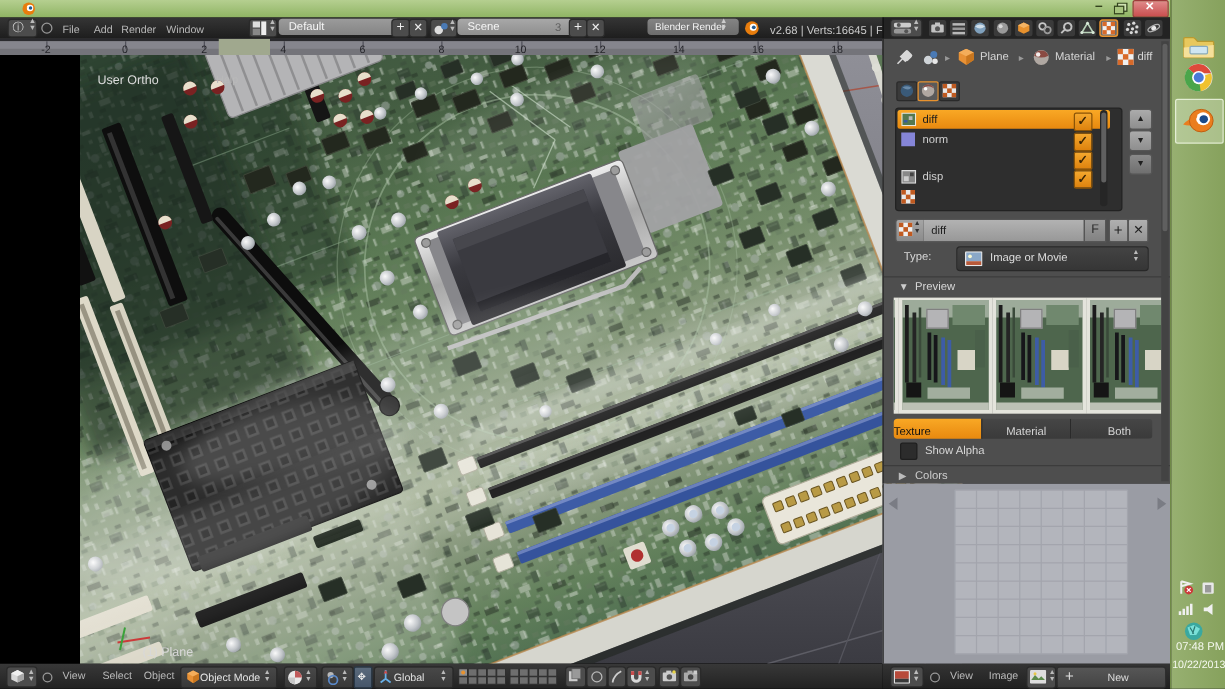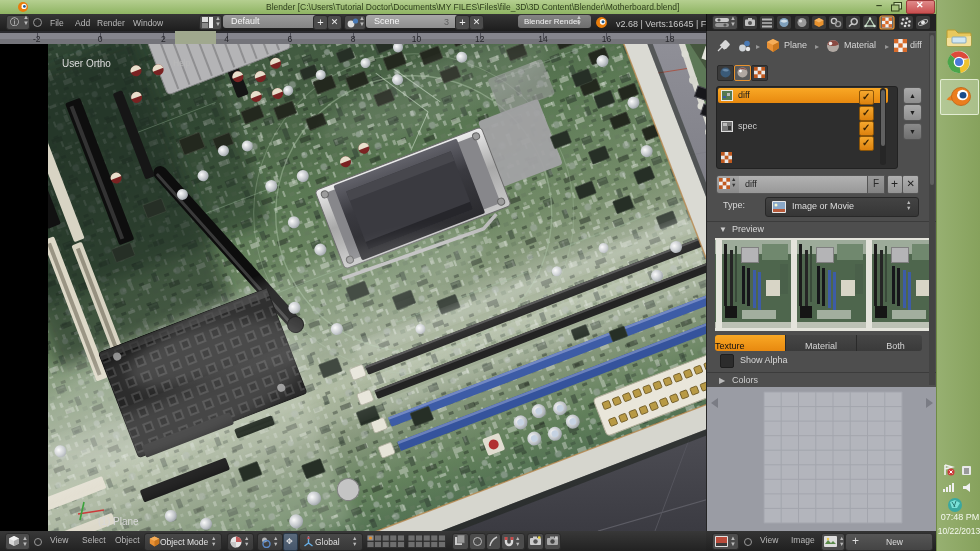--- a/index.html
+++ b/index.html
@@ -15,21 +15,21 @@
   #topbar{left:0;top:14px;width:936px;height:17px;
     background:linear-gradient(#353535,#1d1d1d);border-bottom:1px solid #111;}
   .menu{font-size:8.5px;color:#b9b9b9;top:17px;}
   .hbtn{position:absolute;background:#4c4c4c;border:1px solid #2a2a2a;border-radius:3px;}
   .hfield{position:absolute;border-radius:3px;font-size:11px;}
   
   #timeline{left:0;top:31px;width:706px;height:13px;background:#74747a;overflow:hidden;}
   .tick{position:absolute;top:0;width:1px;height:6px;background:#50505a;}
   .tnum{position:absolute;top:3px;font-size:8.5px;color:#26262b;transform:translateX(-50%);}
   
-  #vp{left:0;top:44px;width:706px;height:487px;overflow:hidden;padding-left:48px;}
+  #vp{left:16px;top:44px;width:706px;height:487px;overflow:hidden;padding-left:48px;}
   
   #props{left:706px;top:31px;width:230px;height:356px;background:#4e4e4e;
     border-left:1px solid #262626;overflow:hidden;}
   .chk{position:absolute;width:13px;height:13px;border-radius:2px;
     background:linear-gradient(#f5a82e,#dd820e);border:1px solid #8a5408;}
   .chk:after{content:"\2713";position:absolute;left:2px;top:0px;font-size:10px;color:#3a2404;font-weight:bold;}
   .sbtn{position:absolute;width:17px;height:15px;background:linear-gradient(#ababab,#8e8e8e);
     border:1px solid #555;border-radius:3px;font-size:7px;color:#1e1e1e;text-align:center;line-height:15px;}
   
   #uv{left:706px;top:387px;width:230px;height:144px;background:#9a9ca4;
@@ -478,21 +478,20 @@
   </svg>
   </div>
 
   <div class="abs" id="titlebar">
     <svg class="abs" style="left:17px;top:1px" width="12" height="12" viewBox="0 0 12 12">
       <circle cx="6" cy="6" r="5" fill="#e87d0d"></circle>
         <circle cx="7" cy="5.4" r="2.6" fill="#fff"></circle>
       <circle cx="7.4" cy="5.4" r="1.4" fill="#235a8f"></circle>
       <path d="M1 7 L5 4.5 L3 7.5 Z" fill="#e87d0d"></path>
     </svg>
-    <div class="tx" id="title-text">Blender [C:\Users\Tutorial Doctor\Documents\MY FILES\Files\file_3D\3D Content\Blender\Motherboard.blend]</div>
     <div class="tx" style="left:876px;top:-1px;font-size:11px;color:#33431d;font-weight:bold;">–</div>
     <svg class="abs" style="left:891px;top:2px" width="12" height="10" viewBox="0 0 12 10">
       <rect x="3" y="0.5" width="7.5" height="6.5" fill="#cfe2b2" stroke="#33431d"></rect>
       <rect x="0.5" y="3" width="7.5" height="6" fill="#a7c47e" stroke="#33431d"></rect>
     </svg>
     <div class="abs" style="left:906px;top:0;width:27px;height:12px;background:linear-gradient(#e08a8a,#c94f4f);border:1px solid #9c3a3a;border-radius:2px;">
       <div class="tx" style="left:9px;top:-1px;font-size:9px;color:#fff;font-weight:bold;">✕</div>
     </div>
   </div>
 
@@ -690,28 +689,32 @@
     <div class="abs" style="left:9px;top:55px;width:180px;height:81px;background:#2e2e2e;border:1px solid #222;border-radius:3px;"></div>
     <div class="abs" style="left:11px;top:57px;width:170px;height:15px;background:linear-gradient(#f9a825,#e8890f);border-radius:2px;">
       <svg width="12" height="11" style="position:absolute;left:3px;top:2px" viewBox="0 0 12 11">
         <rect width="12" height="11" fill="#e8e8e2"></rect>
           <rect x="1" y="1" width="10" height="9" fill="#55784f"></rect>
         <rect x="2" y="6" width="3" height="2" fill="#3a5aa0"></rect>
           <rect x="6" y="3" width="3" height="3" fill="#b8b8b8"></rect>
       </svg>
       <div class="tx" style="left:20px;top:2px;font-size:9px;color:#1c1c1c;">diff</div>
     </div>
-    <div class="abs" style="left:11px;top:88px;width:170px;height:15px;">
+    <div class="abs" style="left:11px;top:73px;width:170px;height:15px;">
+      <div class="abs" style="left:3px;top:2px;width:11px;height:11px;background:#8585d8;"></div>
+      <div class="tx" style="left:20px;top:2px;font-size:9px;color:#cfcfcf;">norm</div>
+    </div>
+    <div class="abs" style="left:11px;top:103px;width:170px;height:15px;">
       <svg width="12" height="11" style="position:absolute;left:3px;top:2px" viewBox="0 0 12 11">
         <rect width="12" height="11" fill="#ddd"></rect>
-          <rect x="1" y="1" width="10" height="9" fill="#777"></rect>
-        <rect x="2" y="2" width="4" height="3" fill="#bbb"></rect>
-          <rect x="7" y="5" width="3" height="4" fill="#333"></rect>
-      </svg>
-      <div class="tx" style="left:20px;top:2px;font-size:9px;color:#cfcfcf;">spec</div>
+          <rect x="1" y="1" width="10" height="9" fill="#888"></rect>
+        <rect x="2" y="5" width="4" height="4" fill="#ccc"></rect>
+          <rect x="7" y="2" width="3" height="3" fill="#444"></rect>
+      </svg>
+      <div class="tx" style="left:20px;top:2px;font-size:9px;color:#cfcfcf;">disp</div>
     </div>
     <svg class="abs" style="left:14px;top:121px" width="11" height="11" viewBox="0 0 11 11">
       <rect width="11" height="11" fill="#e8e8e8"></rect>
         <rect width="3.7" height="3.7" fill="#c05a20"></rect>
       <rect x="7.3" width="3.7" height="3.7" fill="#c05a20"></rect>
         <rect x="3.7" y="3.7" width="3.7" height="3.7" fill="#c05a20"></rect>
       <rect y="7.3" width="3.7" height="3.7" fill="#c05a20"></rect>
         <rect x="7.3" y="7.3" width="3.7" height="3.7" fill="#c05a20"></rect>
     </svg>
 

